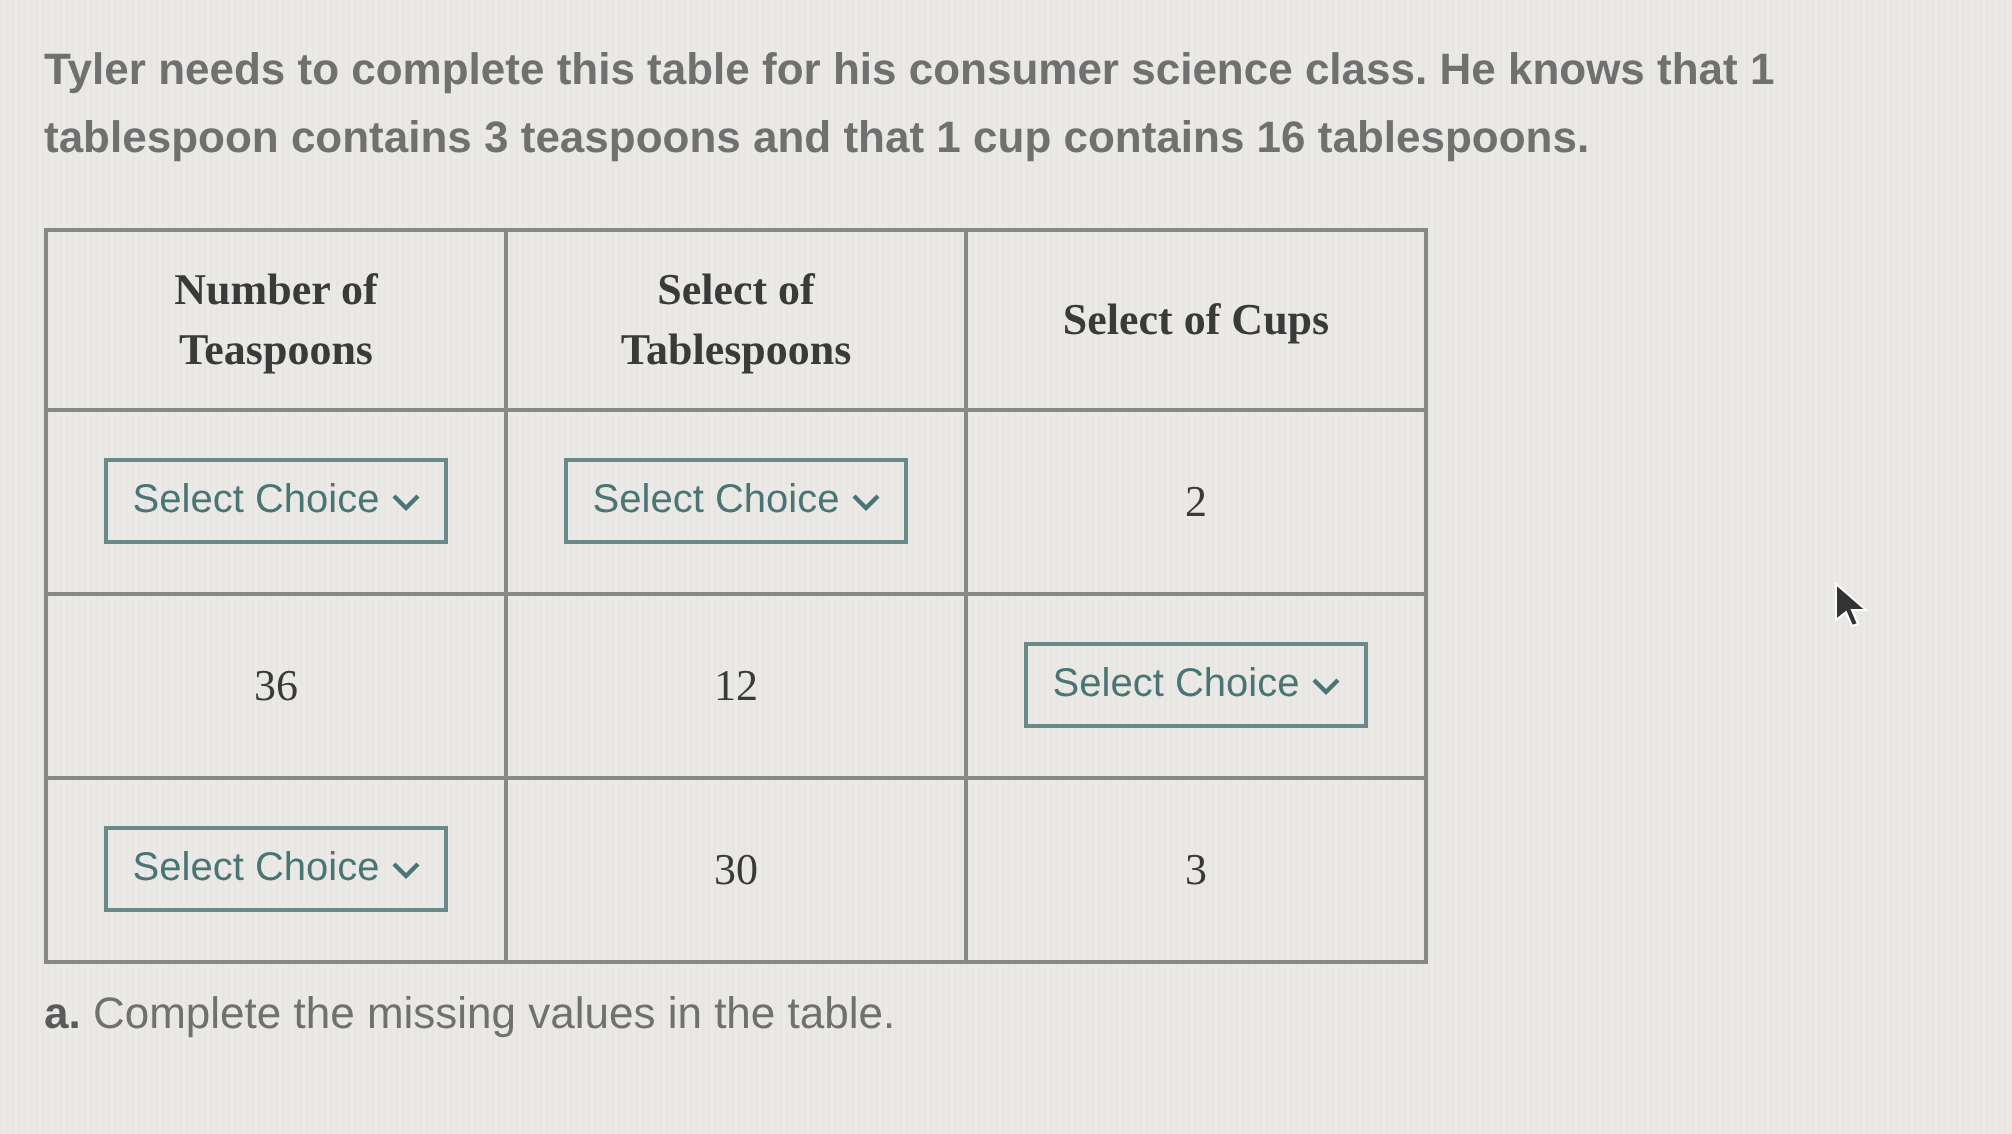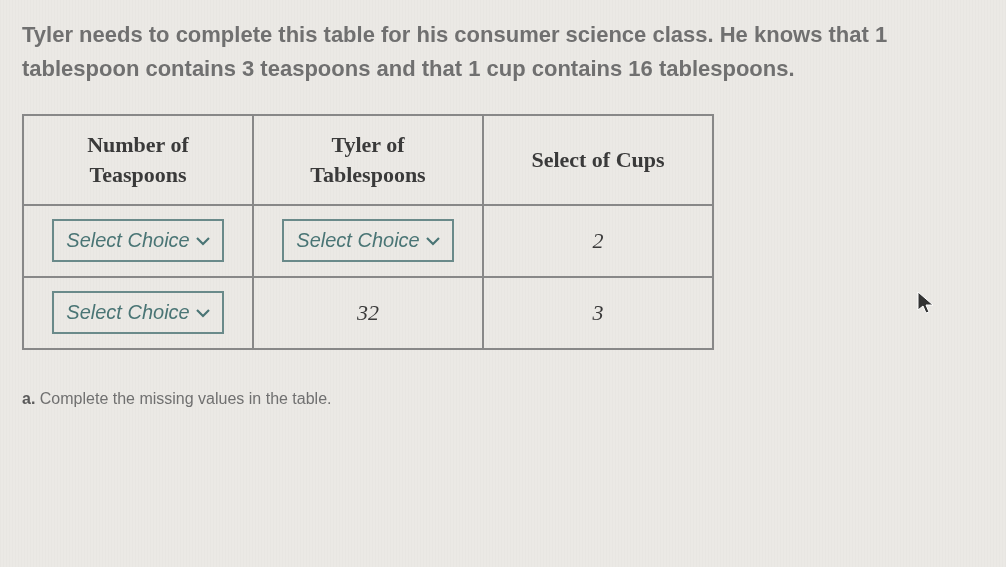--- a/index.html
+++ b/index.html
@@ -42,26 +42,25 @@
     th {
       font-family: "Times New Roman", Times, serif;
       font-size: 22px;
       font-weight: bold;
       color: #3a3a3a;
       padding: 14px 18px;
       line-height: 1.35;
       width: 230px;
     }
     td {
-      height: 72px;
+      height: 92px;
       width: 230px;
       font-family: "Times New Roman", Times, serif;
       font-size: 22px;
       color: #3a3a3a;
-      font-style: italic;
     }
     .select-wrap {
       display: inline-flex;
       align-items: center;
       justify-content: center;
       gap: 6px;
       border: 2px solid #6a8a8a;
       padding: 8px 12px;
       color: #4a7575;
       font-family: Arial, Helvetica, sans-serif;
@@ -70,22 +69,22 @@
       cursor: pointer;
       background: transparent;
     }
     .chevron {
       display: inline-block;
     }
     .chevron svg {
       display: block;
     }
     .instruction {
-      margin-top: 40px;
-      font-size: 16px;
+      margin-top: 12px;
+      font-size: 22px;
       color: #707070;
     }
     .instruction .label {
       font-weight: bold;
       color: #5a5a5a;
     }
     .cursor {
       position: absolute;
       right: 70px;
       top: 290px;
@@ -100,21 +99,21 @@
 
 <div class="question-text">Tyler needs to complete this table for his consumer science class. He knows that 1 tablespoon contains 3 teaspoons and that 1 cup contains 16 tablespoons.</div>
 
 <table>
   <thead>
     <tr>
       <th>
         <span>Number of Teaspoons</span>
       </th>
       <th>
-        <span>Tyler of Tablespoons</span>
+        <span>Select of Tablespoons</span>
       </th>
       <th>
         <span>Select of Cups</span>
       </th>
     </tr>
   </thead>
   <tbody>
     <tr>
       <td>
         <div class="select-wrap">
@@ -135,31 +134,49 @@
               </svg>
           </span>
         </div>
       </td>
       <td>
         <span>2</span>
       </td>
     </tr>
     <tr>
       <td>
+        <span>36</span>
+      </td>
+      <td>
+        <span>12</span>
+      </td>
+      <td>
+        <div class="select-wrap">
+          <span>Select Choice</span>
+          <span class="chevron">
+            <svg width="14" height="10" viewBox="0 0 14 10">
+                <path d="M1 2 L7 8 L13 2" stroke="#4a7575" stroke-width="2.2" fill="none"></path>
+              </svg>
+          </span>
+        </div>
+      </td>
+    </tr>
+    <tr>
+      <td>
         <div class="select-wrap">
           <span>Select Choice</span>
           <span class="chevron">
             <svg width="14" height="10" viewBox="0 0 14 10">
                 <path d="M1 2 L7 8 L13 2" stroke="#4a7575" stroke-width="2.2" fill="none"></path>
               </svg>
           </span>
         </div>
       </td>
       <td>
-        <span>32</span>
+        <span>30</span>
       </td>
       <td>
         <span>3</span>
       </td>
     </tr>
   </tbody>
 </table>
 
 <div class="instruction">
   <span class="label">a.</span>

